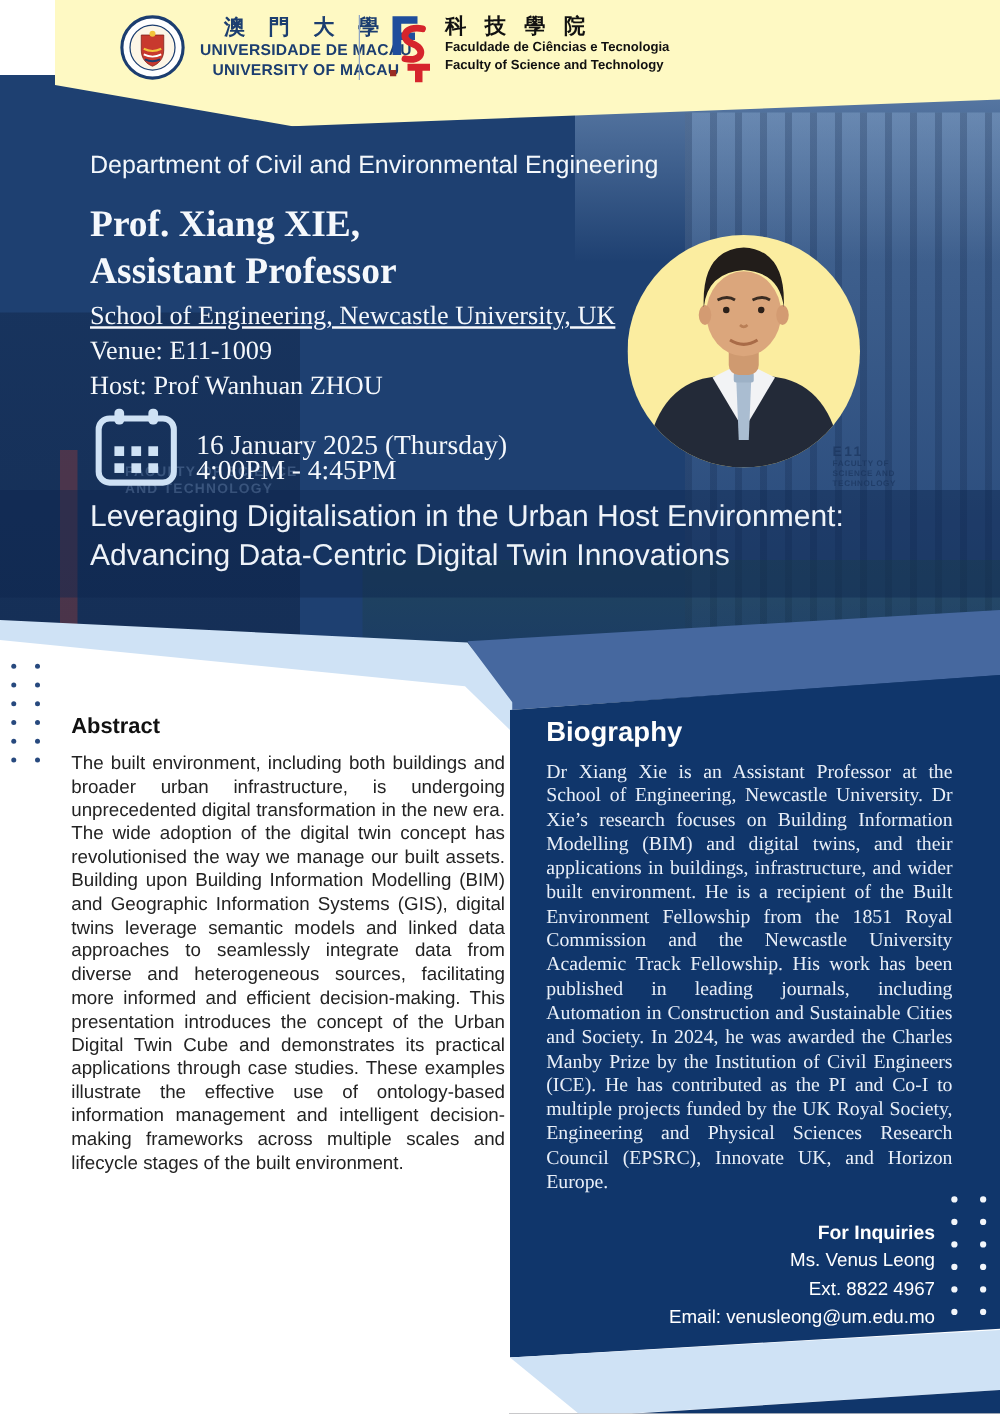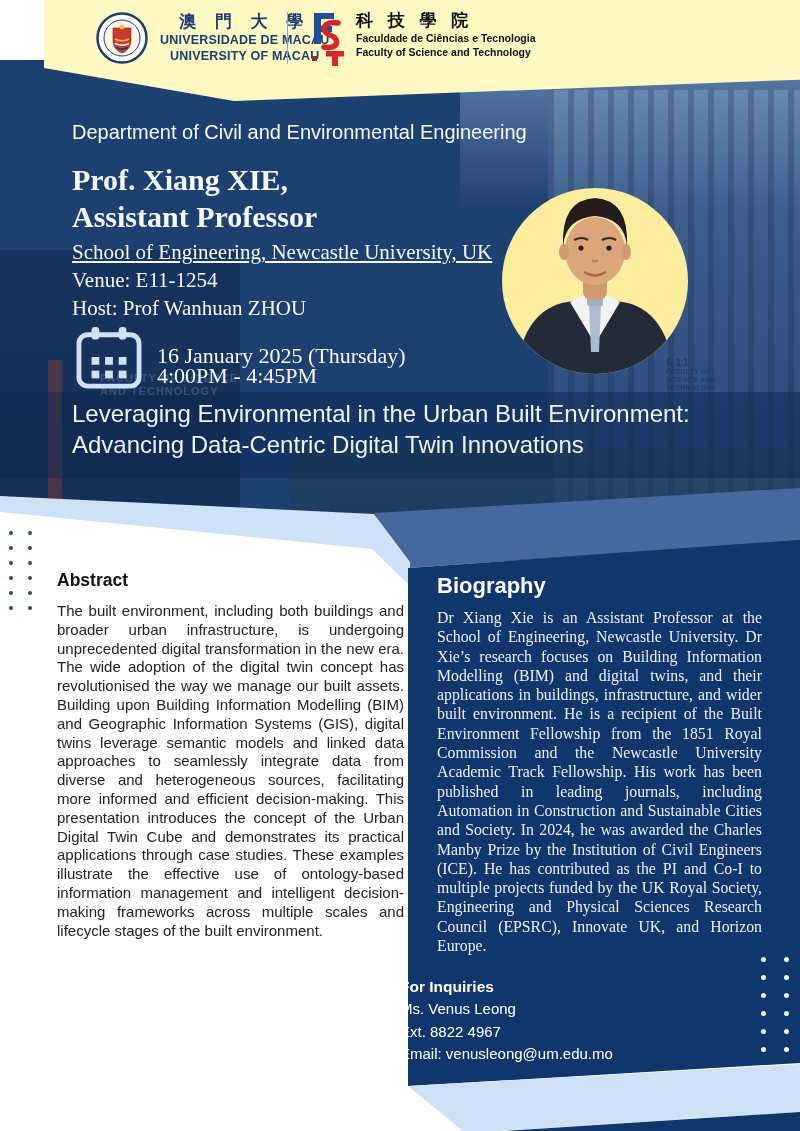--- a/index.html
+++ b/index.html
@@ -73,21 +73,21 @@
   .abstract-head{left:57px;top:570px;font-size:17.5px;font-weight:bold;color:#111;z-index:6;text-align:right;}
   .abstract-body{left:57px;top:602px;width:347px;font-size:15px;line-height:18.8px;
     text-align:justify;color:#232323;z-index:6;}
 
   
   .bio-head{left:437px;top:573px;font-size:22px;font-weight:bold;color:#ffffff;z-index:6;}
   .bio-body{left:437px;top:608px;width:325px;font-family:"Liberation Serif",serif;
     font-size:15.8px;line-height:19.3px;text-align:justify;color:#e9eff8;z-index:6;}
 
   
-  .inquiries{left:400px;top:976px;width:348px;color:#ffffff;z-index:6;}
+  .inquiries{left:400px;top:976px;width:348px;text-align:right;color:#ffffff;z-index:6;}
   .inq-head{font-size:15.5px;font-weight:bold;line-height:22px;}
   .inq-line{font-size:15px;line-height:22.5px;}
 
   
   .dots{display:grid;z-index:7;}
   .dots-left{left:9px;top:531px;grid-template-columns:repeat(2,4px);column-gap:15px;row-gap:11px;}
   .dots-left .dot{width:4px;height:4px;border-radius:50%;background:#27497e;}
   .dots-right{left:761px;top:957px;grid-template-columns:repeat(2,5px);column-gap:18px;row-gap:13px;}
   .dots-right .dot{width:5px;height:5px;border-radius:50%;background:#f2f6fb;}
 </style>
@@ -150,38 +150,38 @@
         <div class="fst-en">Faculty of Science and Technology</div>
       </div>
     </div>
   </div>
 
   <div class="abs hero" style="background:none;clip-path:none;z-index:3;">
     <div class="abs dept">Department of Civil and Environmental Engineering</div>
     <div class="abs serifline name1">Prof. Xiang XIE,</div>
     <div class="abs serifline name2">Assistant Professor</div>
     <div class="abs serifline affil">School of Engineering, Newcastle University, UK</div>
-    <div class="abs serifline venue">Venue: E11-1254</div>
+    <div class="abs serifline venue">Venue: E11-1009</div>
     <div class="abs serifline host">Host: Prof  Wanhuan ZHOU</div>
 
     <svg class="abs cal-icon" width="68" height="64" viewBox="0 0 70 66">
       <rect x="4" y="9" width="62" height="53" rx="9" fill="none" stroke="#cfe2f5" stroke-width="5"></rect>
       <rect x="17" y="1" width="8" height="13" rx="3.5" fill="#cfe2f5"></rect>
       <rect x="45" y="1" width="8" height="13" rx="3.5" fill="#cfe2f5"></rect>
       <rect x="17" y="32" width="8" height="8" fill="#cfe2f5"></rect>
       <rect x="31" y="32" width="8" height="8" fill="#cfe2f5"></rect>
       <rect x="45" y="32" width="8" height="8" fill="#cfe2f5"></rect>
       <rect x="17" y="46" width="8" height="8" fill="#cfe2f5"></rect>
       <rect x="31" y="46" width="8" height="8" fill="#cfe2f5"></rect>
       <rect x="45" y="46" width="8" height="8" fill="#cfe2f5"></rect>
     </svg>
     <div class="abs serifline date-line">16 January  2025 (Thursday)</div>
     <div class="abs serifline time-line">4:00PM - 4:45PM</div>
 
-    <div class="abs talk1">Leveraging Environmental in the Urban Built Environment:</div>
+    <div class="abs talk1">Leveraging Digitalisation in the Urban Host Environment:</div>
     <div class="abs talk2">Advancing Data-Centric Digital Twin Innovations</div>
   </div>
 
   <svg class="abs portrait" viewBox="0 0 186 200">
     <defs>
       <clipPath id="circ">
           <circle cx="93" cy="107" r="93"></circle>
         </clipPath>
     </defs>
     <circle cx="93" cy="107" r="93" fill="#fbeda0"></circle>

